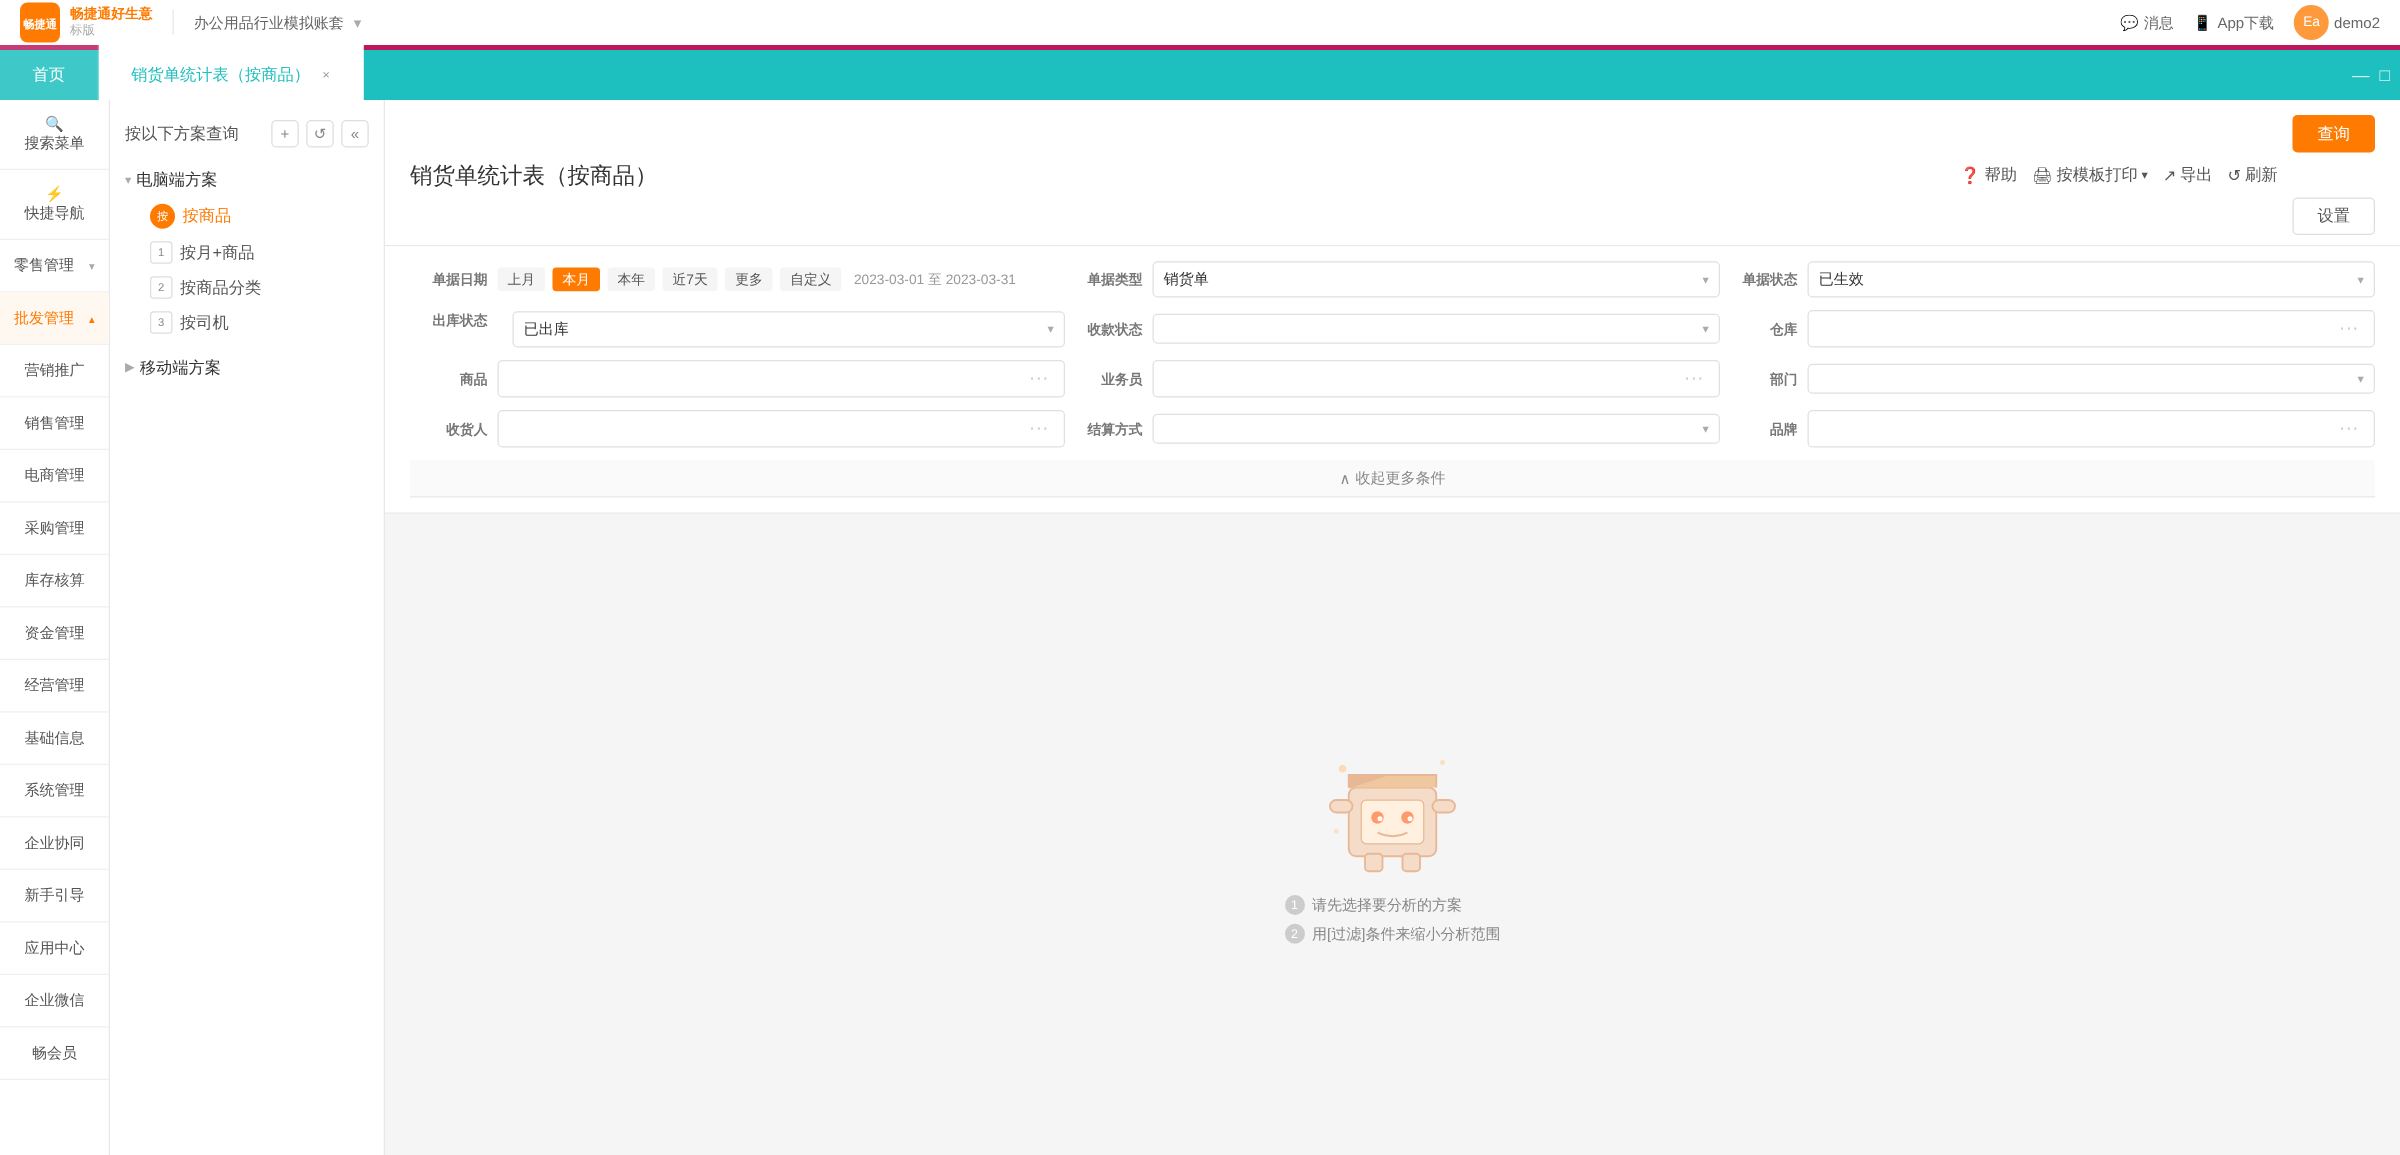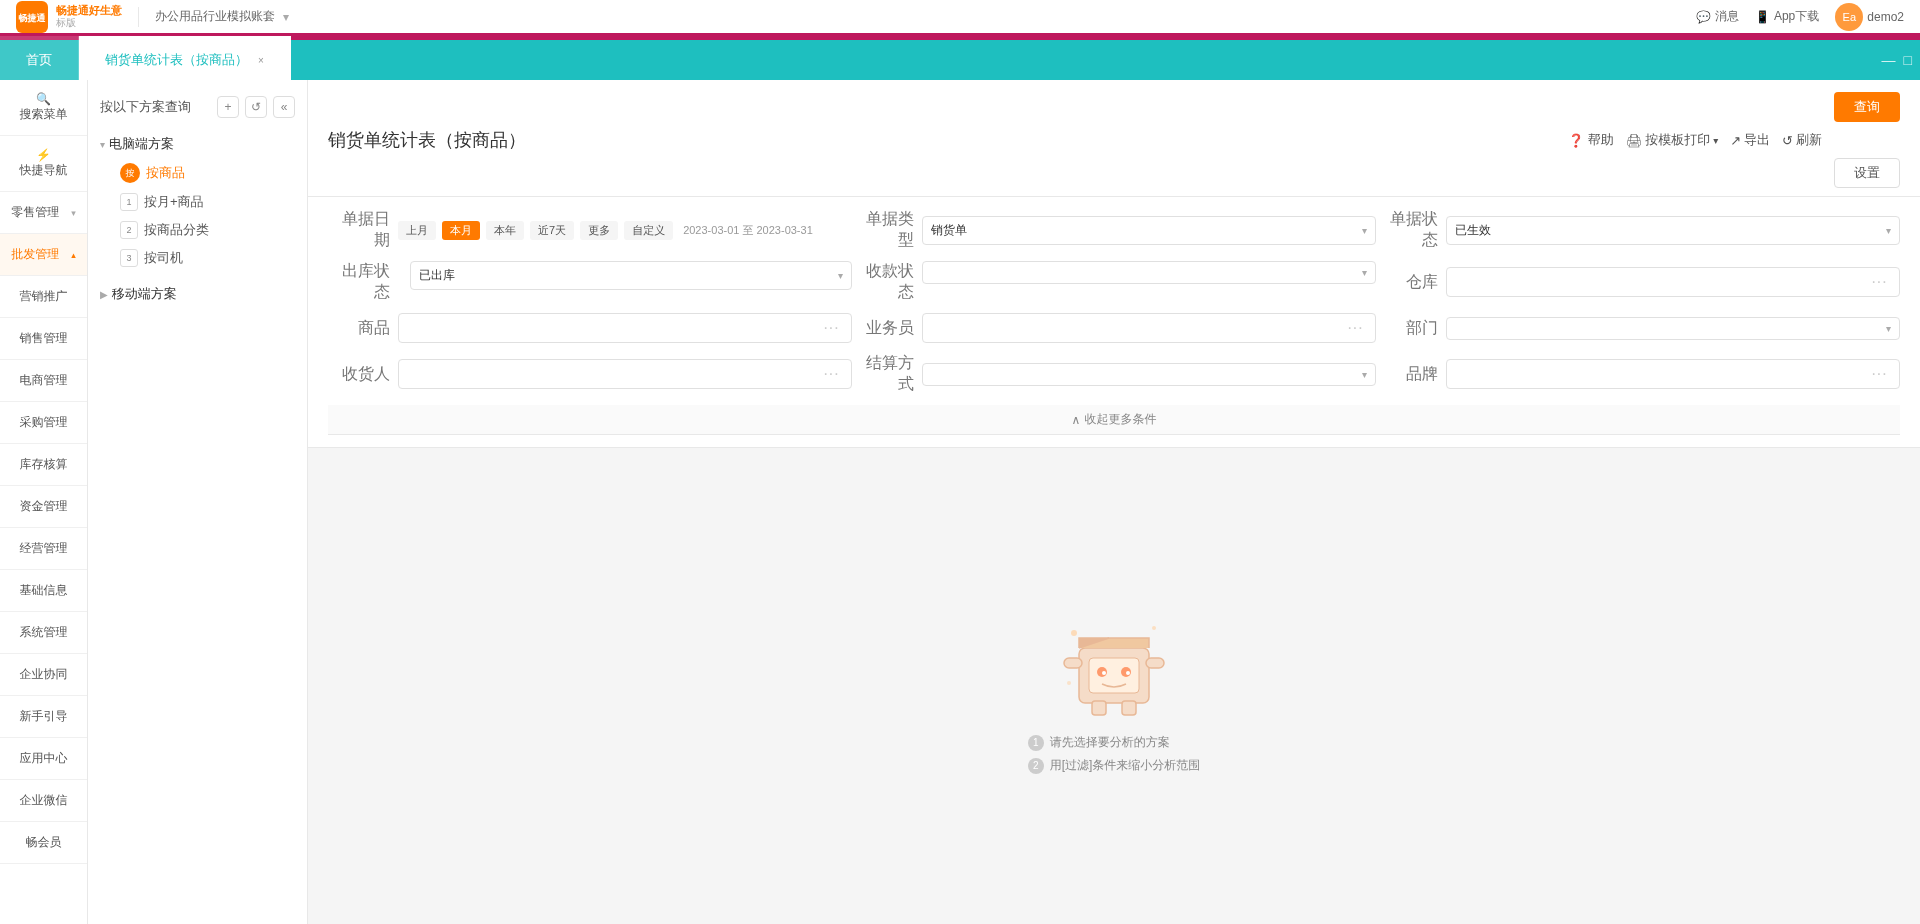--- a/index.html
+++ b/index.html
@@ -6,21 +6,21 @@
     body { background: #f5f5f5; font-size: 13px; color: #333; display: flex; flex-direction: column; height: 100vh; overflow: hidden; }
 
     
     .topbar {
       background: #fff;
       height: 40px;
       display: flex;
       align-items: center;
       justify-content: space-between;
       padding: 0 16px;
-      border-bottom: 7px solid #be185d;
+      border-bottom: 4px solid #be185d;
       flex-shrink: 0;
     }
     .topbar-left { display: flex; align-items: center; gap: 8px; }
     .topbar-logo { width: 32px; height: 32px; background: #ff7a00; border-radius: 6px; display: flex; align-items: center; justify-content: center; color: #fff; font-size: 10px; font-weight: bold; }
     .topbar-right { display: flex; align-items: center; gap: 16px; color: #666; font-size: 12px; }
     .topbar-right-item { display: flex; align-items: center; gap: 4px; cursor: pointer; }
     .avatar { width: 28px; height: 28px; border-radius: 50%; background: #ff9a3c; display: flex; align-items: center; justify-content: center; color: #fff; font-size: 11px; }
 
     
     .tabbar {
@@ -163,25 +163,26 @@
     }
     .filter-row {
       display: flex;
       align-items: center;
       gap: 0;
       margin-bottom: 10px;
     }
     .filter-row:last-child { margin-bottom: 0; }
     .filter-label {
       width: 70px;
-      font-size: 16px;
+      font-size: 11px;
       color: #777;
       text-align: right;
       padding-right: 8px;
       flex-shrink: 0;
+      font-weight: bold;
     }
     .filter-control {
       flex: 1;
       min-width: 0;
       display: flex;
       align-items: center;
     }
     .filter-select {
       border: 1px solid #e0e0e0;
       border-radius: 4px;
@@ -473,21 +474,21 @@
           <div class="filter-row">
             <div style="display:flex;align-items:flex-start;flex:1;gap:12px;">
               <span class="filter-label">出库状态</span>
               <div class="filter-control">
                 <div class="filter-select">
                   <span class="filter-select-text">已出库</span>
                   <span class="filter-select-arrow">▾</span>
                 </div>
               </div>
             </div>
-            <div style="display:flex;align-items:flex-start;flex:1;">
+            <div style="display:flex;align-items:center;flex:1;">
               <span class="filter-label">收款状态</span>
               <div class="filter-control">
                 <div class="filter-select">
                   <span class="filter-select-text"></span>
                   <span class="filter-select-arrow">▾</span>
                 </div>
               </div>
             </div>
             <div style="display:flex;align-items:center;flex:1;">
               <span class="filter-label">仓库</span>

